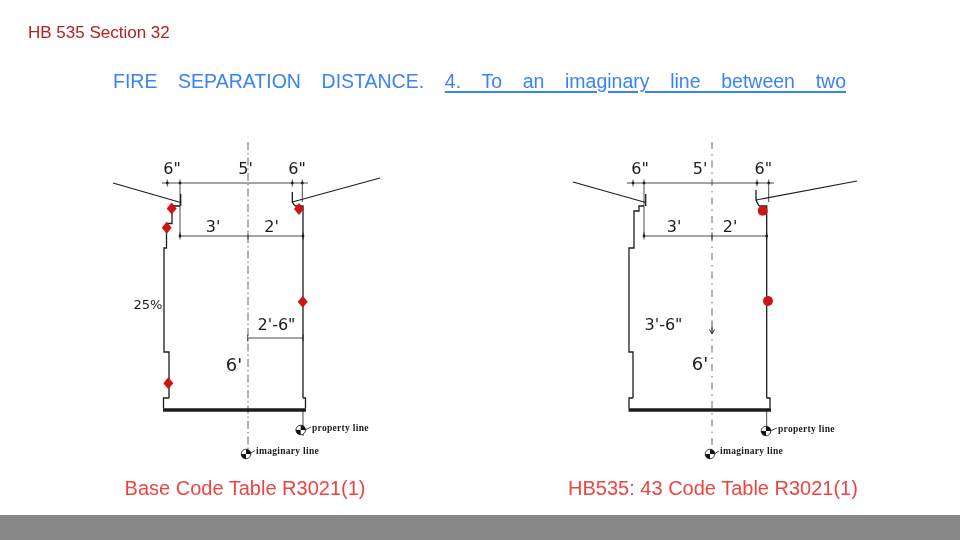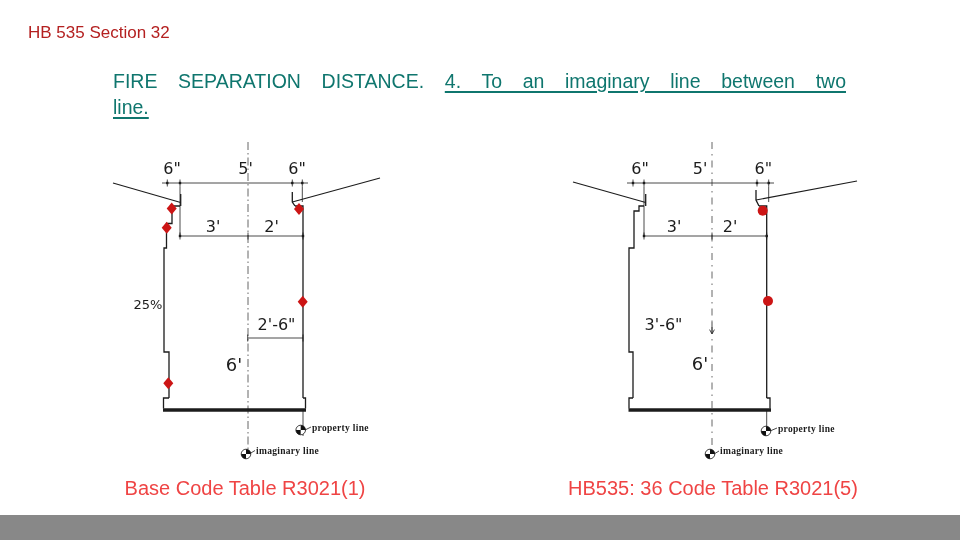--- a/index.html
+++ b/index.html
@@ -6,21 +6,21 @@
   #slide{
     position:relative;width:960px;height:515px;background:#ffffff;
     font-family:"Liberation Sans",sans-serif;overflow:hidden;
   }
   #slide-title{
     position:absolute;left:28px;top:24px;font-size:17px;line-height:18px;
     color:#b42020;
   }
   #body-text{
     position:absolute;left:113px;top:68px;width:733px;
-    font-size:19.5px;line-height:26px;color:#0f766e;
+    font-size:19.5px;line-height:26px;color:#3b82f6;
   }
   .bline{text-align:justify;text-align-last:justify;white-space:nowrap;}
   .bline.last{text-align-last:left;}
   .u{text-decoration:underline;text-decoration-thickness:1.6px;text-underline-offset:3px;}
   .caption{
     position:absolute;top:477px;font-size:20px;color:#ef4444;text-align:center;
   }
   #caption-left{left:95px;width:300px;}
   #caption-right{left:548px;width:330px;}
   svg.diagram{position:absolute;}
@@ -45,21 +45,20 @@
 </style>
 </head>
 <body>
 
 <div id="slide">
 
   <div id="slide-title">HB 535 Section 32</div>
 
   <div id="body-text">
     <div class="bline"><span>FIRE SEPARATION DISTANCE.</span> <span class="u">4. To an imaginary line between two</span></div>
-    <div class="bline last"><span class="u">line.</span></div>
   </div>
 
   <svg id="diagram-base" class="diagram" width="300" height="330" viewBox="0 0 300 330">
 
     <path class="cl" d="M153,2 V317"></path>
 
     <g>
       <path class="ln thin" d="M67,43 H213"></path>
       <path class="ln thin" d="M72.3,39.5 V46.5 M85,39.5 V46.5 M197.3,39.5 V46.5 M207.3,39.5 V46.5"></path>
       <rect class="dot" x="71.1" y="41.8" width="2.4" height="2.4"></rect>
@@ -189,15 +188,15 @@
     <g transform="translate(155,314)">
       <circle class="mk" r="4.8"></circle>
       <path class="mkq" d="M0,0 L0,-4.8 A4.8,4.8 0 0 1 4.8,0 Z"></path>
       <path class="mkq" d="M0,0 L0,4.8 A4.8,4.8 0 0 1 -4.8,0 Z"></path>
     </g>
     <path class="ln thin" d="M164,311 L159,314"></path>
     <text class="callout" x="165" y="314">imaginary line</text>
   </svg>
 
   <div id="caption-left" class="caption">Base Code Table R3021(1)</div>
-  <div id="caption-right" class="caption">HB535: 36 Code Table R3021(5)</div>
+  <div id="caption-right" class="caption">HB535: 43 Code Table R3021(1)</div>
 
 </div>
 
 </body></html>

